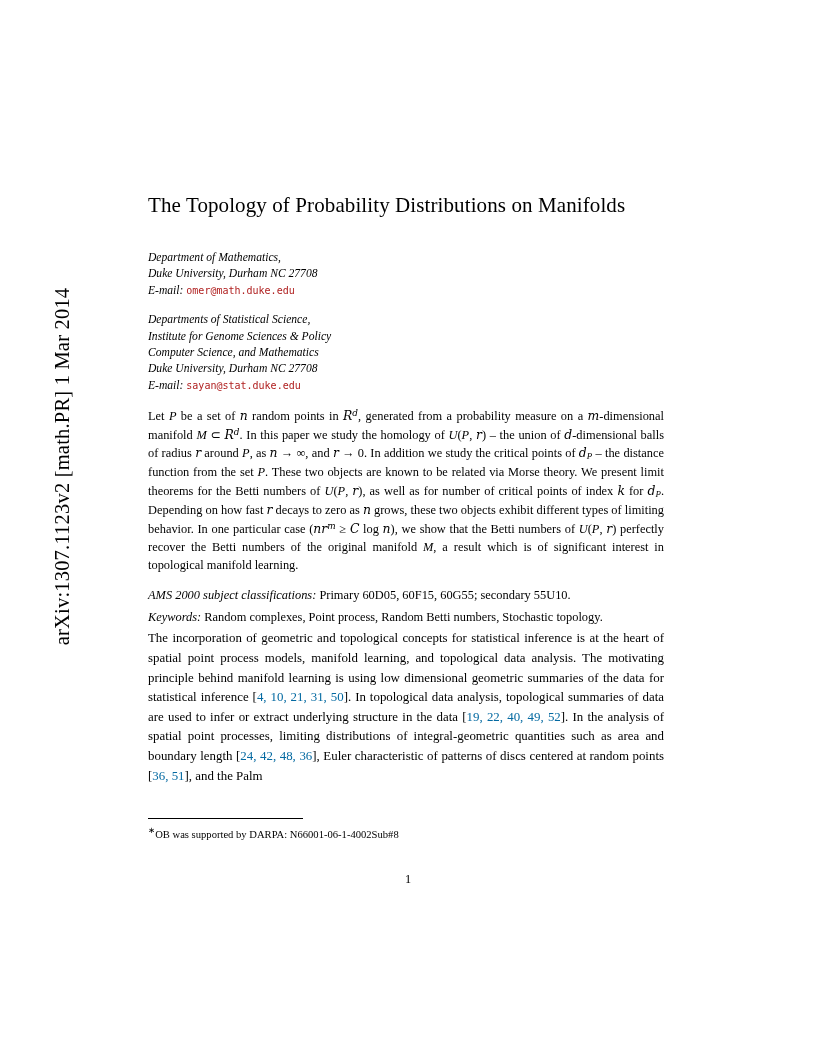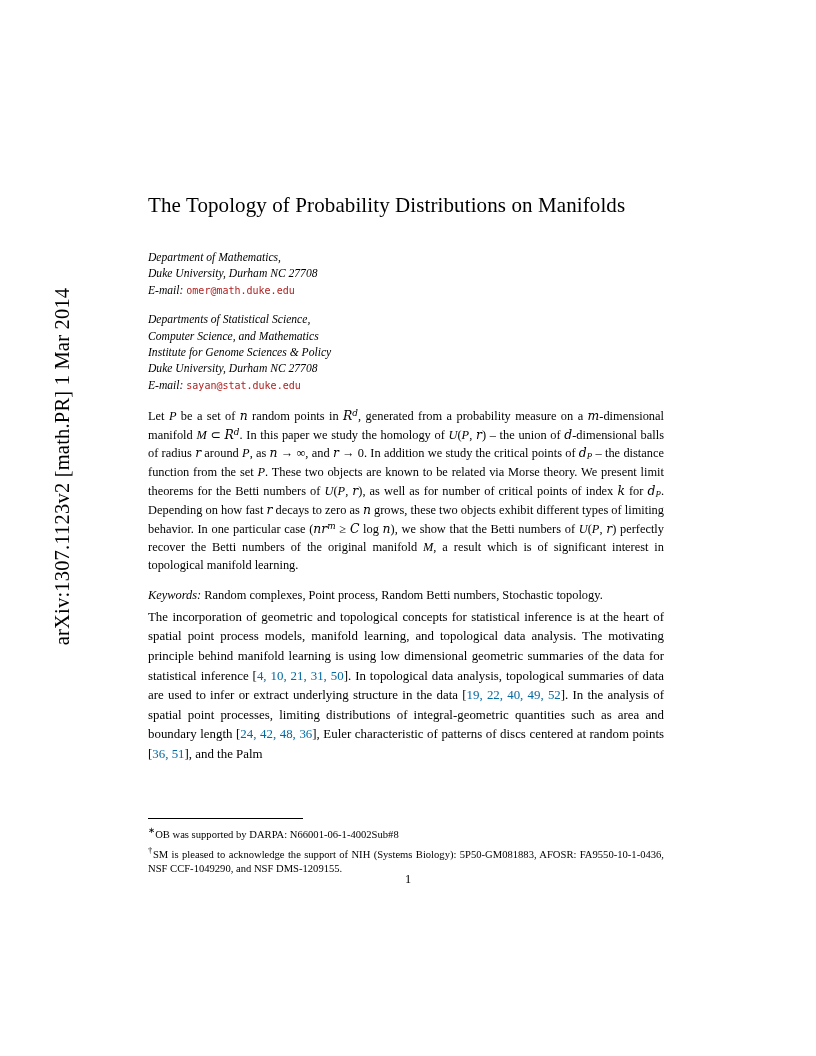--- a/index.html
+++ b/index.html
@@ -156,47 +156,50 @@
       <div>Department of Mathematics,</div>
       <div>Duke University, Durham NC 27708</div>
       <div class="mail">
         <span>E-mail:</span>
         <a class="mail-link" href="#">omer@math.duke.edu</a>
       </div>
     </div>
 
     <div class="affil">
       <div>Departments of Statistical Science,</div>
+      <div>Institute for Genome Sciences &amp; Policy</div>
       <div>Computer Science, and Mathematics</div>
-      <div>Institute for Genome Sciences &amp; Policy</div>
       <div>Duke University, Durham NC 27708</div>
       <div class="mail">
         <span>E-mail:</span>
         <a class="mail-link" href="#">sayan@stat.duke.edu</a>
       </div>
     </div>
 
     <p class="abstract">
       Let <span class="cal">P</span> be a set of <span class="math">n</span> random points in <span class="math">R</span><span class="sup math">d</span>, generated from a probability measure on a <span class="math">m</span>-dimensional manifold <span class="cal">M</span> ⊂ <span class="math">R</span><span class="sup math">d</span>. In this paper we study the homology of <span class="cal">U</span>(<span class="cal">P</span>, <span class="math">r</span>) – the union of <span class="math">d</span>-dimensional balls of radius <span class="math">r</span> around <span class="cal">P</span>, as <span class="math">n</span> → ∞, and <span class="math">r</span> → 0. In addition we study the critical points of <span class="math">d</span><span class="sub cal">P</span> – the distance function from the set <span class="cal">P</span>. These two objects are known to be related via Morse theory. We present limit theorems for the Betti numbers of <span class="cal">U</span>(<span class="cal">P</span>, <span class="math">r</span>), as well as for number of critical points of index <span class="math">k</span> for <span class="math">d</span><span class="sub cal">P</span>. Depending on how fast <span class="math">r</span> decays to zero as <span class="math">n</span> grows, these two objects exhibit different types of limiting behavior. In one particular case (<span class="math">nr</span><span class="sup math">m</span> ≥ <span class="math">C</span> log <span class="math">n</span>), we show that the Betti numbers of <span class="cal">U</span>(<span class="cal">P</span>, <span class="math">r</span>) perfectly recover the Betti numbers of the original manifold <span class="cal">M</span>, a result which is of significant interest in topological manifold learning.
     </p>
 
     <div class="classif">
+      <i>AMS 2000 subject classifications:</i>
+      <span>Primary 60D05, 60F15, 60G55; secondary 55U10.</span>
+    </div>
+    <div class="classif">
       <i>Keywords:</i>
       <span>Random complexes, Point process, Random Betti numbers, Stochastic topology.</span>
     </div>
 
 
     <p class="body-par">
       The incorporation of geometric and topological concepts for statistical inference is at the heart of spatial point process models, manifold learning, and topological data analysis. The motivating principle behind manifold learning is using low dimensional geometric summaries of the data for statistical inference [<span class="cite">4, 10, 21, 31, 50</span>]. In topological data analysis, topological summaries of data are used to infer or extract underlying structure in the data [<span class="cite">19, 22, 40, 49, 52</span>]. In the analysis of spatial point processes, limiting distributions of integral-geometric quantities such as area and boundary length [<span class="cite">24, 42, 48, 36</span>], Euler characteristic of patterns of discs centered at random points [<span class="cite">36, 51</span>], and the Palm
     </p>
 
   </div>
 
   <div class="footnote-rule"></div>
 
   <div class="footnotes">
     <p><span class="mark">∗</span><span>OB was supported by DARPA: N66001-06-1-4002Sub#8</span></p>
-    <p><span class="mark">†</span><span>SM is pleased to acknowledge the support of NIH (Systems Biology): 5P50-GM081883, AFOSR: FA9550-10-1-0436, NSF CCF-1049290, and NSF DMS-1209155.</span></p>
   </div>
 
   <div class="pagenum">1</div>
 
 </div>
 
 </body></html>

